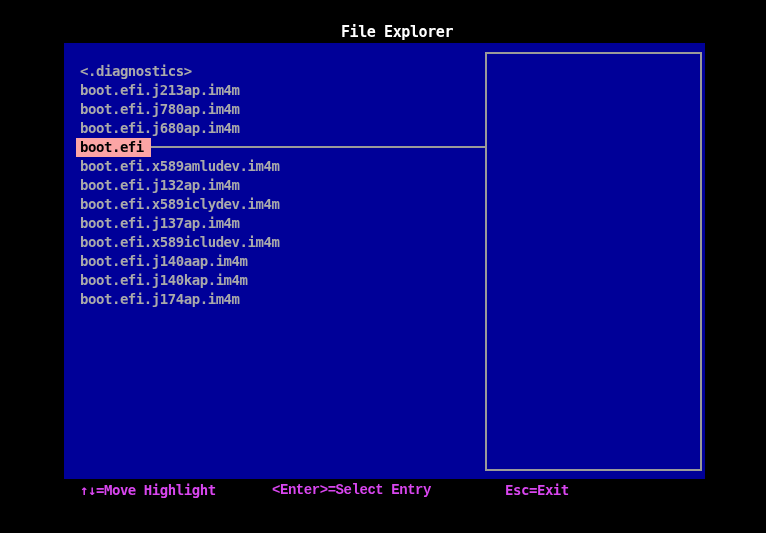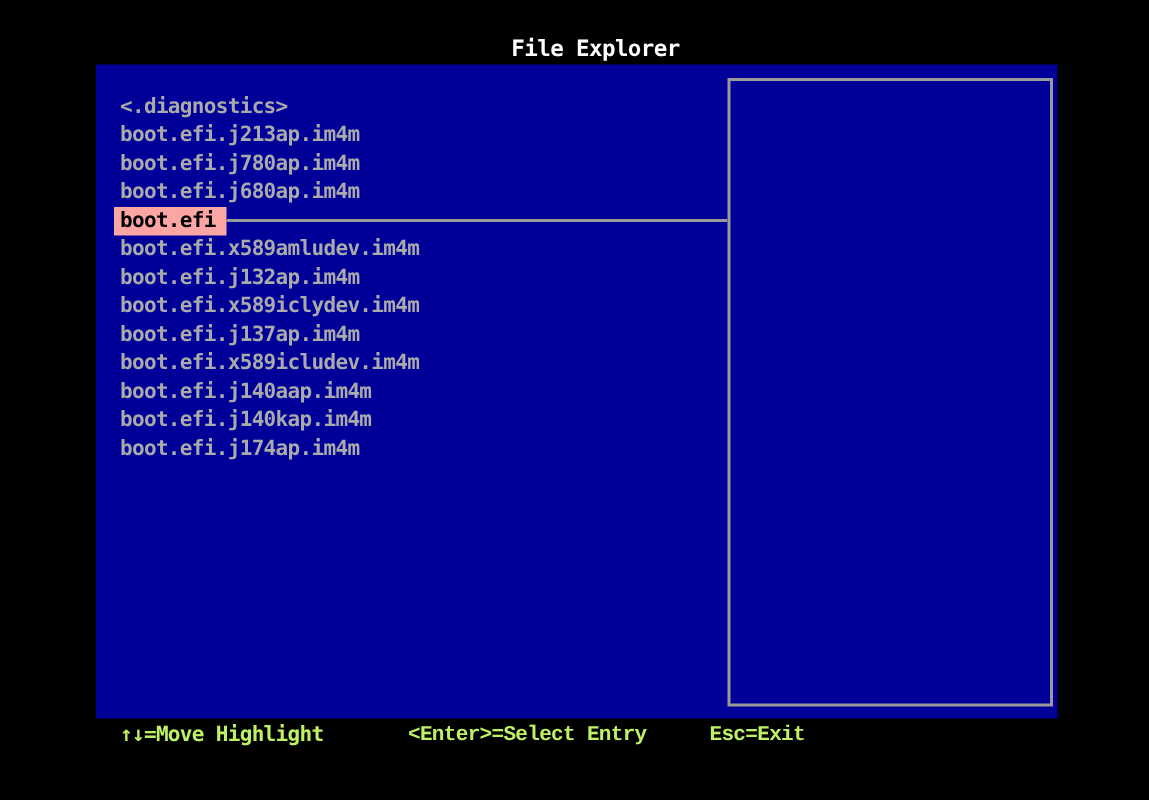--- a/index.html
+++ b/index.html
@@ -79,33 +79,33 @@
     box-sizing: border-box;
     border: 2px solid #9a9a9a;
     background: #000098;
   }
   .status-bar {
     position: absolute;
     left: 0;
     top: 482px;
     width: 766px;
     height: 18px;
-    color: #bef264;
+    color: #d946ef;
     font-size: 14px;
     letter-spacing: -0.45px;
     line-height: 16px;
   }
   .status-hint {
     position: absolute;
     top: 0;
     white-space: nowrap;
   }
   .hint-move   { left: 80px;  }
   .hint-select { left: 272px; font-family: Liberation Mono, monospace; }
-  .hint-exit   { left: 473px; font-family: Liberation Mono, monospace; }
+  .hint-exit   { left: 505px; }
 </style>
 </head>
 <body>
 
 <div class="title-bar">File Explorer</div>
 
 <div class="main-panel">
 
   <div class="file-list">
       <div class="file-row"><span class="file-label">&lt;.diagnostics&gt;</span></div>

